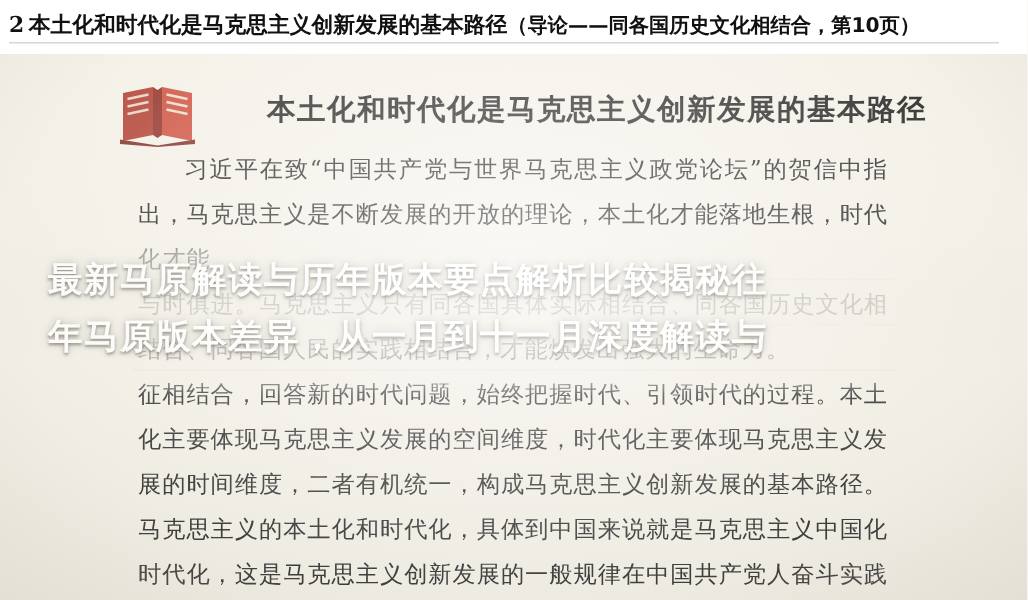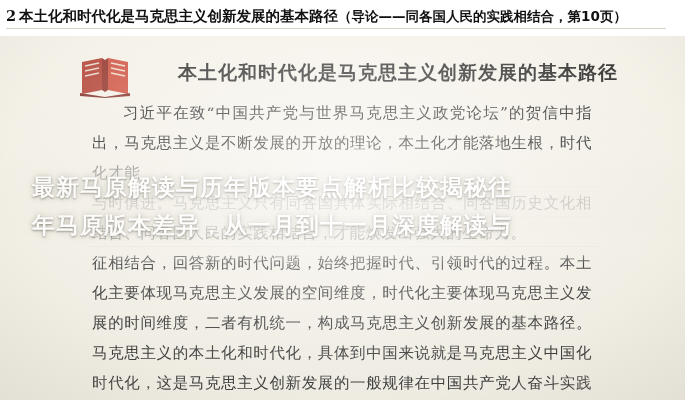--- a/index.html
+++ b/index.html
@@ -161,21 +161,21 @@
     height: 1px;
     background: rgba(170,163,148,0.20);
   }
 </style>
 </head>
 <body>
 
 <div id="page">
 
   <div class="top-heading">
-    <span class="num">2</span><span>本土化和时代化是马克思主义创新发展的基本路径</span><span class="sub">（导论——同各国人民的实践相结合，第10页）</span>
+    <span class="num">2</span><span>本土化和时代化是马克思主义创新发展的基本路径</span><span class="sub">（导论——同各国历史文化相结合，第10页）</span>
     <div class="rule"></div>
   </div>
 
   <div class="doc">
     <div class="paper-texture"></div>
 
     <div class="scan-row" style="top:150px;"></div>
     <div class="scan-row" style="top:180px;"></div>
     <div class="scan-row" style="top:210px;"></div>
 

